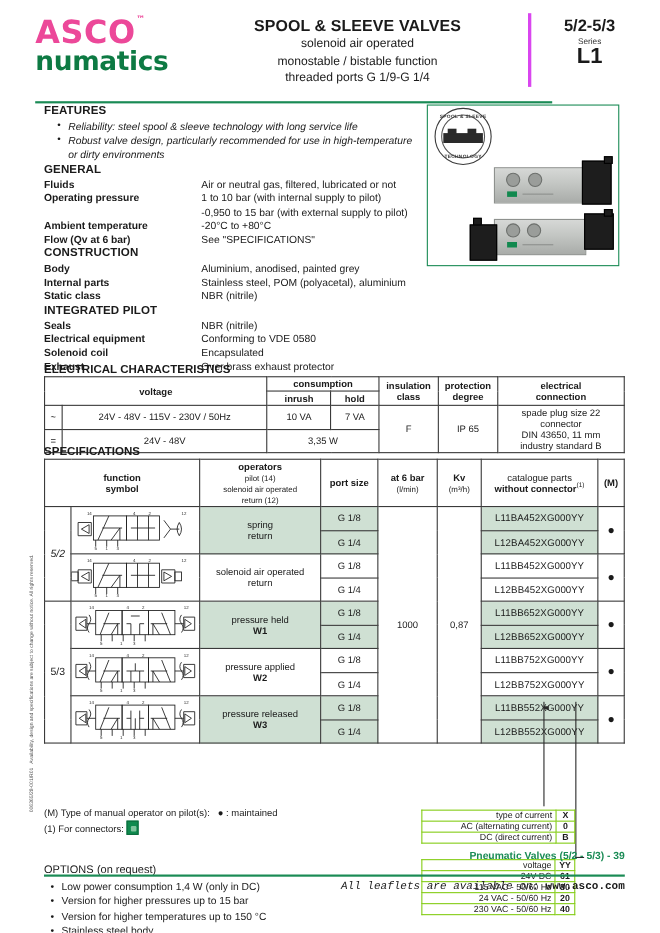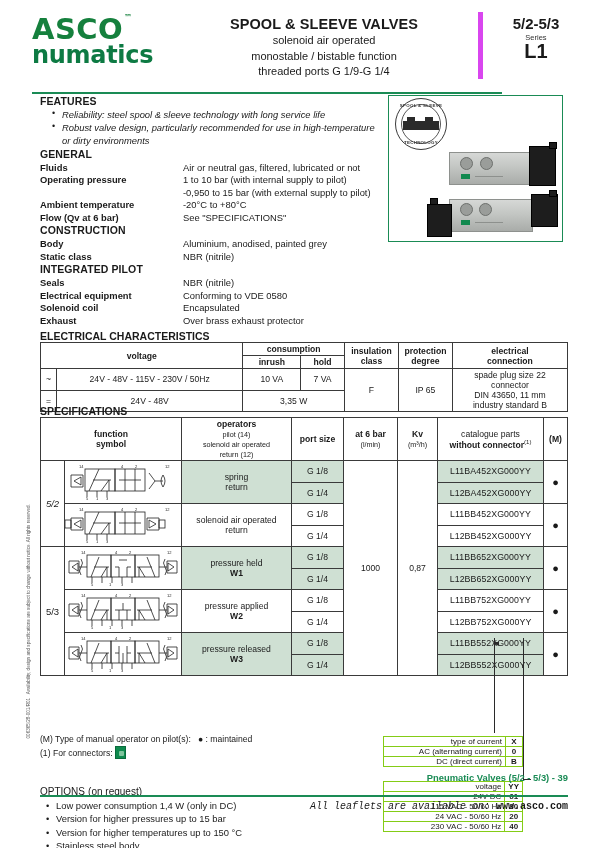--- a/index.html
+++ b/index.html
@@ -13,31 +13,31 @@
     overflow:hidden;
   }
   .page { position:absolute; inset:0; }
 
   
   .header { display:flex; align-items:flex-start; padding:12px 25px 0 32px; height:88px; }
   .logo-col { width:150px; flex:0 0 150px; padding-top:4px; }
   .logo-asco {
     font-family:"DejaVu Sans", sans-serif;
     font-weight:bold; font-size:29px; letter-spacing:0.5px;
-    color:#15803d; line-height:0.92; position:relative; display:inline-block;
+    color:#ec4899; line-height:0.92; position:relative; display:inline-block;
   }
   .logo-asco sup { font-size:8px; position:absolute; top:-2px; right:-9px; }
   .logo-num {
     font-family:"DejaVu Sans", sans-serif;
     font-weight:bold; font-size:24px; letter-spacing:-0.3px;
     color:#0d7a43; line-height:1.0;
   }
   .title-col {
     flex:1; text-align:center; padding-top:4px;
-    border-right:5px solid #d946ef; margin-right:14px; padding-right:12px;
+    border-right:3px solid #d946ef; margin-right:14px; padding-right:12px;
   }
   .title-main { font-size:14.5px; font-weight:bold; letter-spacing:0.1px; }
   .title-sub { font-size:11px; line-height:1.32; margin-top:1px; }
   .series-col { width:78px; flex:0 0 78px; text-align:center; padding-top:3px; }
   .series-code { font-size:15px; font-weight:bold; }
   .series-lbl { font-size:7.5px; color:#333; margin-top:1px; }
   .series-val { font-size:20px; font-weight:bold; line-height:1; margin-top:-1px; }
 
   .green-rule { height:2px; background:#1a8b55; margin:4px 32px 0 32px; width:470px; }
 
@@ -213,20 +213,24 @@
             </tr>
       </tbody>
         </table>
 
       <h3 class="sec sec-gap">CONSTRUCTION</h3>
       <table class="kv">
         <tbody>
             <tr>
               <td class="k">Body</td>
               <td>Aluminium, anodised, painted grey</td>
+            </tr>
+        <tr>
+              <td class="k">Internal parts</td>
+              <td>Stainless steel, POM (polyacetal), aluminium</td>
             </tr>
         <tr>
               <td class="k">Static class</td>
               <td>NBR (nitrile)</td>
             </tr>
       </tbody>
         </table>
 
       <h3 class="sec sec-gap">INTEGRATED PILOT</h3>
       <table class="kv">

